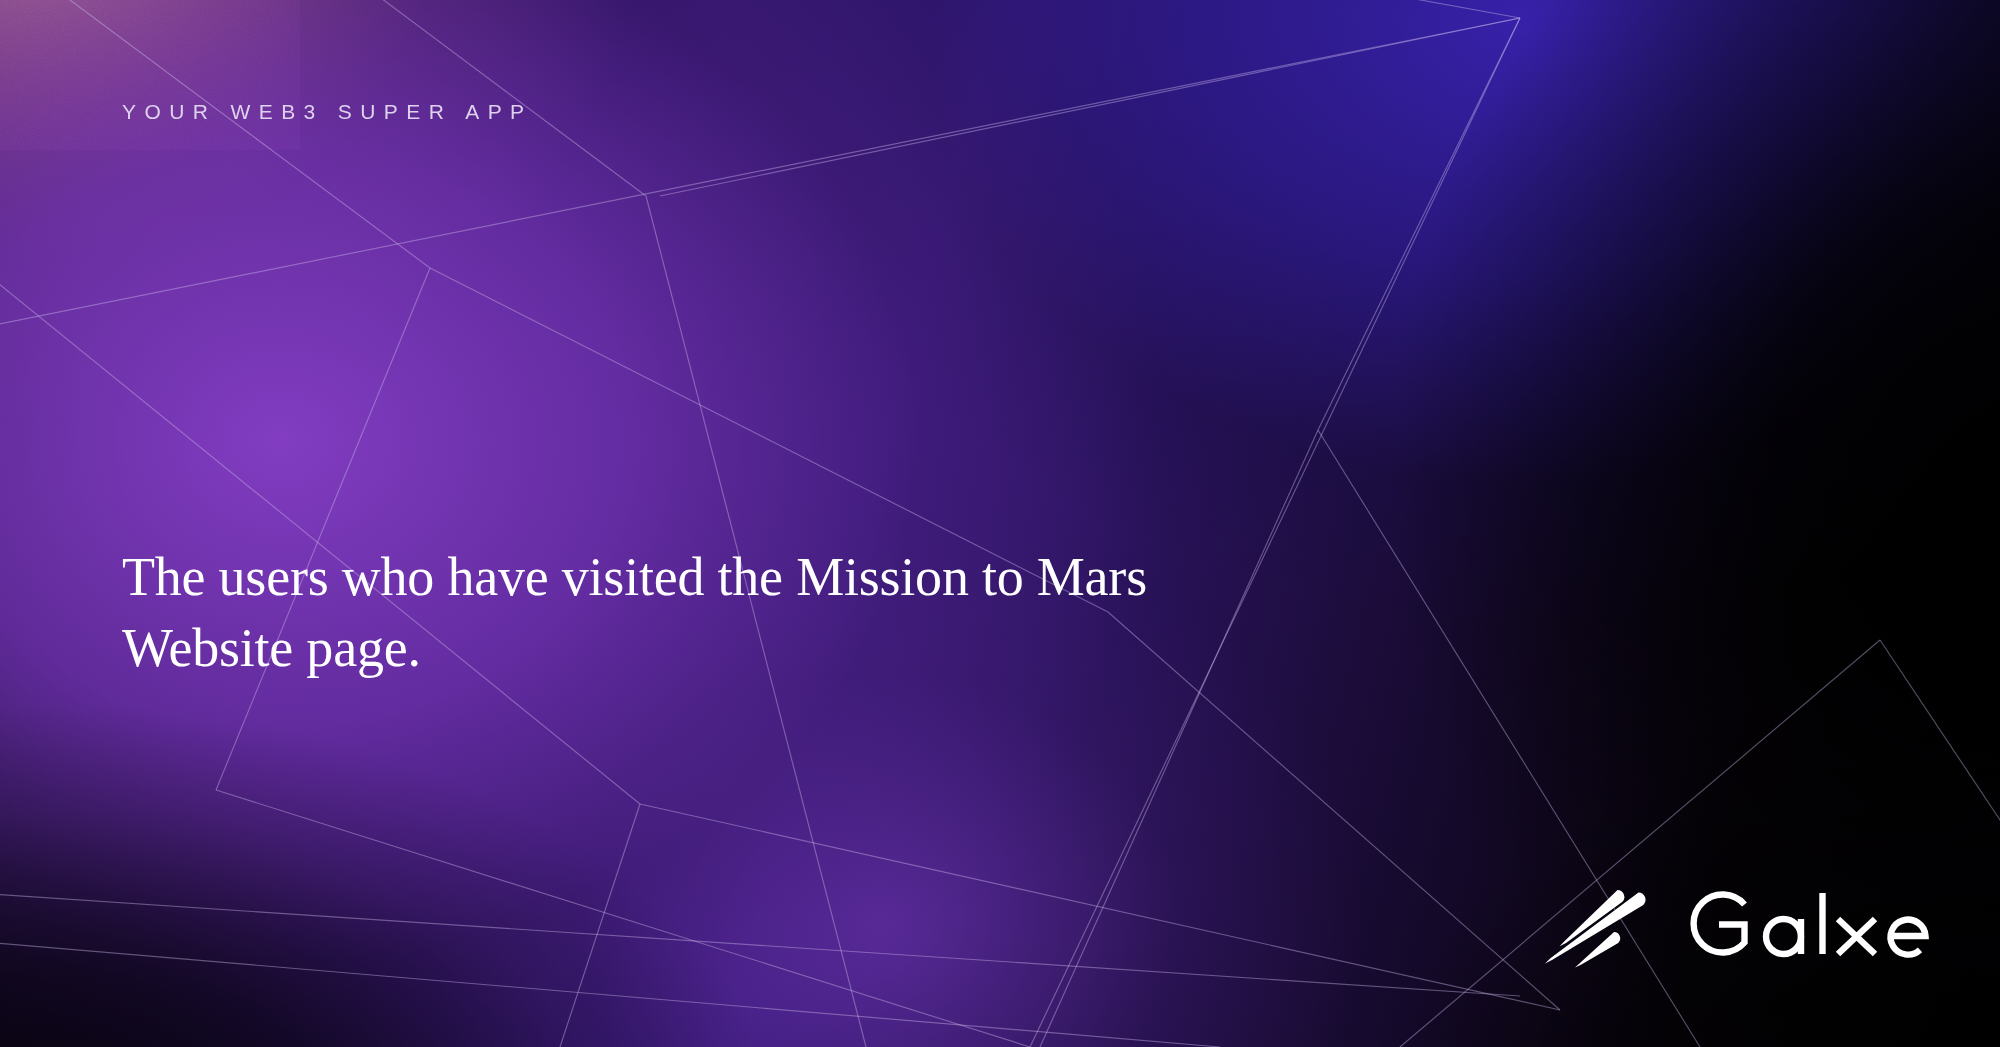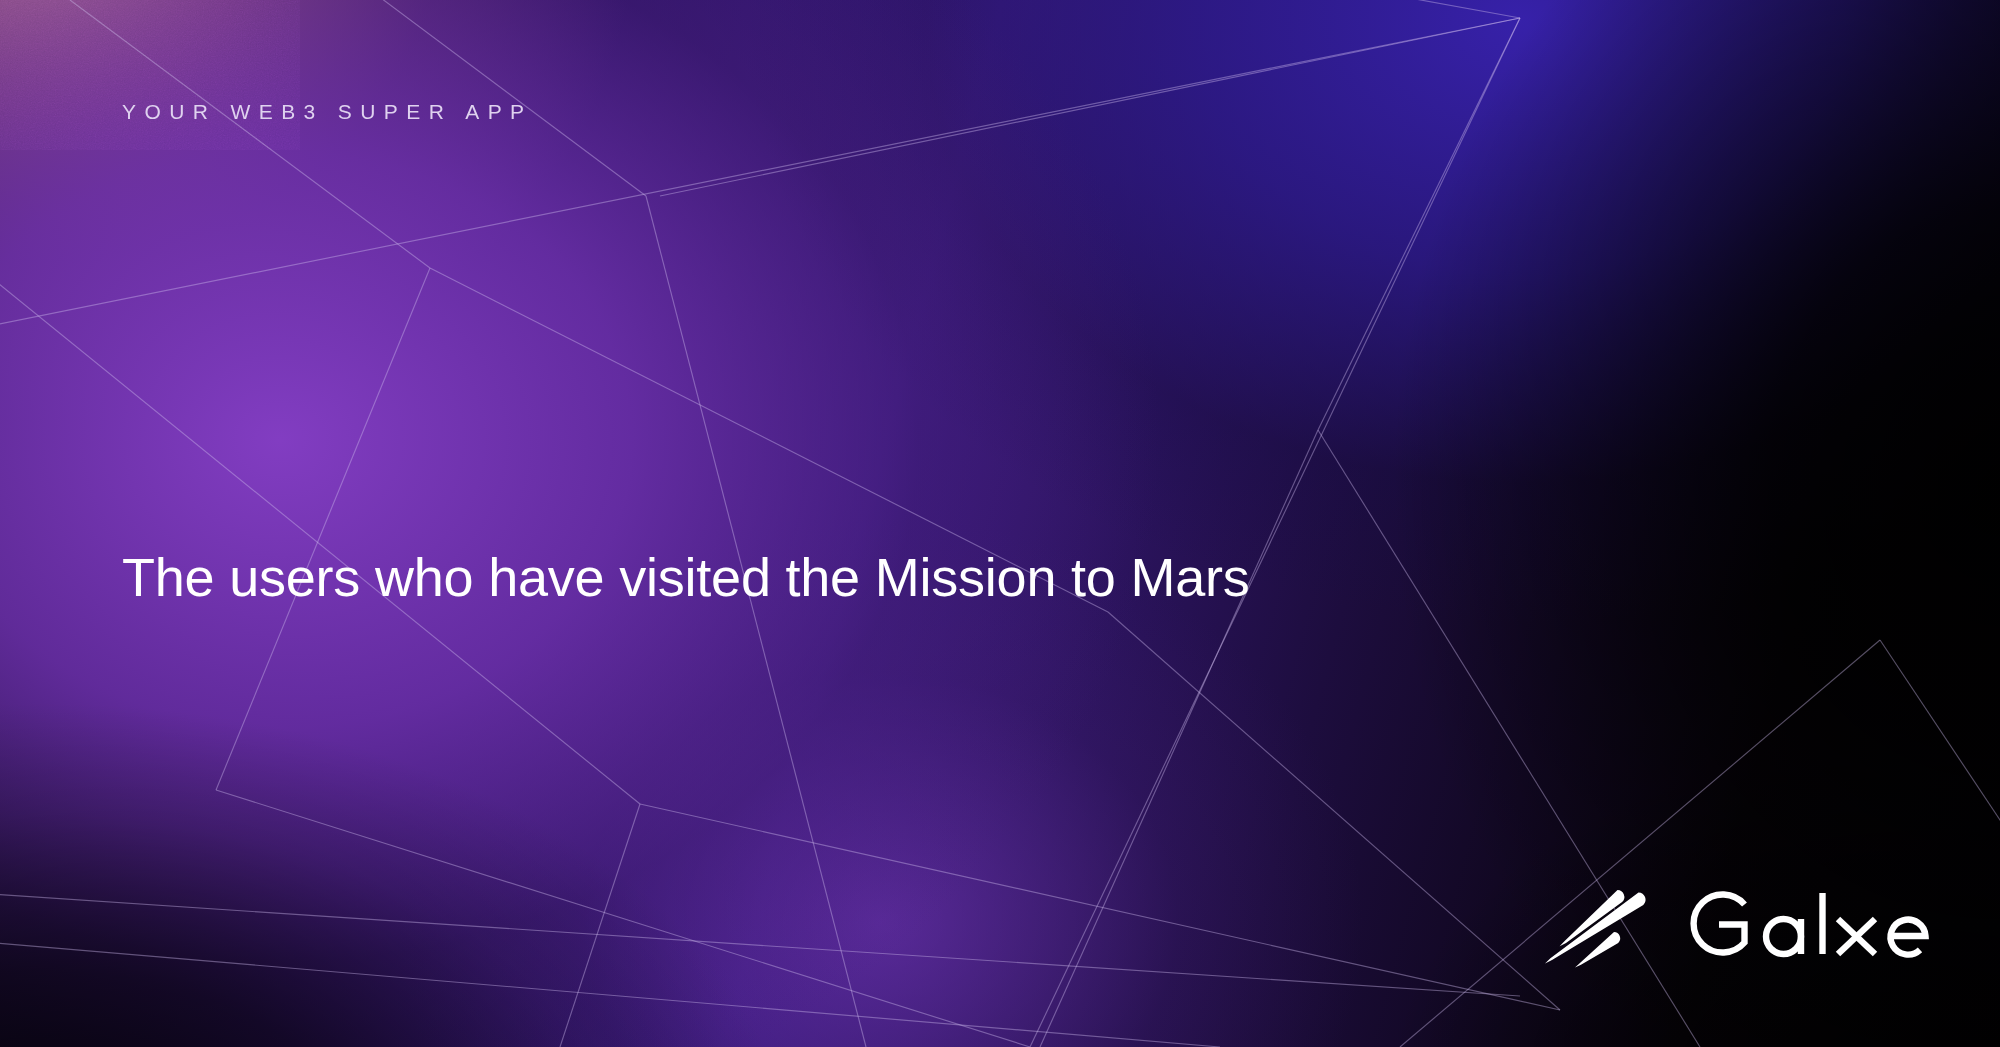--- a/index.html
+++ b/index.html
@@ -124,21 +124,21 @@
     position: absolute;
     top: 542px;
     left: 0;
     margin: 0;
     font-size: 54px;
     line-height: 1.32;
     font-weight: 300;
     color: #ffffff;
     letter-spacing: -0.004em;
   }
-  .subtitle div { white-space: nowrap; }
+  .subtitle div { white-space: nowrap; font-family: Liberation Serif, serif; }
 
   
   .logo {
     position: absolute;
     right: 62px;
     bottom: 78px;
     display: flex;
     align-items: center;
     gap: 20px;
   }
@@ -187,20 +187,21 @@
     <rect width="100%" height="100%" filter="url(#grainFilter)" opacity="0.42"></rect>
   </svg>
 
   <div class="content">
 
     <div class="eyebrow">YOUR WEB3 SUPER APP</div>
 
 
     <div class="subtitle">
       <div>The users who have visited the Mission to Mars</div>
+      <div>Website page.</div>
     </div>
   </div>
 
   <div class="logo">
 
     <svg class="logo-mark" width="108" height="84" viewBox="0 0 108 84">
       <g fill="#ffffff">
 
         <path d="M 96.5 8.5
                  A 7.2 7.2 0 0 1 101.3 20.9

